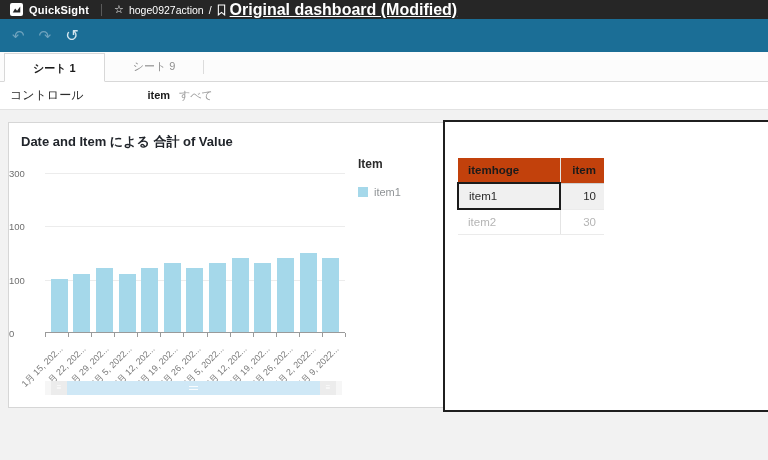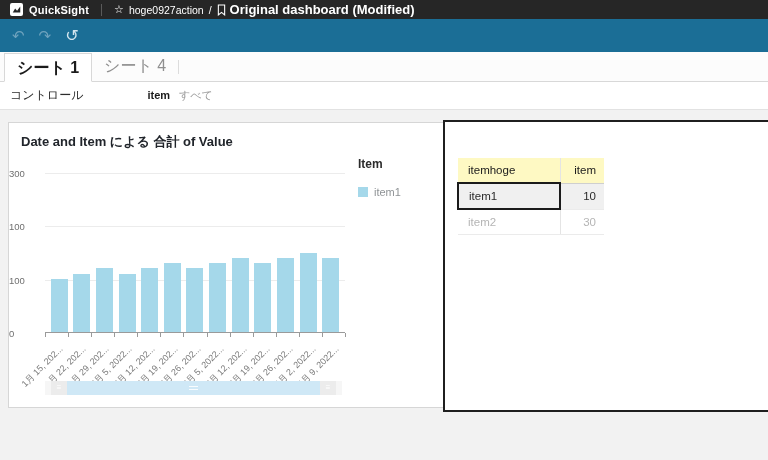--- a/index.html
+++ b/index.html
@@ -9,32 +9,32 @@
   
   .topbar { height:19px; background:#262626; display:flex; align-items:center; padding:0 10px; }
   .qs-logo { width:13px; height:13px; background:#fff; border-radius:2px; margin-right:6px;
     display:flex; align-items:center; justify-content:center; }
   .brand { color:#fff; font-size:11px; font-weight:700; letter-spacing:.2px; }
   .topbar-divider { width:1px; height:12px; background:#5a5a5a; margin:0 12px; }
   .star-icon { color:#fff; font-size:11px; margin-right:5px; line-height:1; }
   .crumb { color:#fff; font-size:10.5px; font-weight:400; }
   .crumb-sep { color:#fff; font-size:10.5px; margin:0 5px; font-weight:400; }
   .bookmark-icon { margin-right:4px; display:inline-flex; }
-  .dash-name { color:#fff; font-size:13px; font-weight:700; }
+  .dash-name { color:#fff; font-size:16px; font-weight:700;text-decoration:underline; }
 
   
   .toolbar { height:33px; background:#1b6e96; display:flex; align-items:center; padding:0 12px; }
   .tool-btn { font-size:15px; line-height:1; margin-right:14px; cursor:pointer; }
   .tool-undo,.tool-redo { color:#6ea2bd; }
   .tool-refresh { color:#d3e6ef; font-size:16px; }
 
   
   .tabbar { height:30px; background:#fcfcfc; border-bottom:1px solid #d8d8d8;
     display:flex; align-items:flex-end; padding-left:4px; }
-  .tab { font-size:16px; padding:0 12px; height:29px; line-height:28px; cursor:pointer;margin-top:37px; }
+  .tab { font-size:11px; padding:0 28px; height:29px; line-height:28px; cursor:pointer;margin-top:37px; }
   .tab.active { background:#fff; border:1px solid #d8d8d8; border-bottom:1px solid #fff;
     font-weight:700; color:#1b1b1b; position:relative; margin-bottom:-1px; }
   .tab.inactive { color:#8f8f8f; }
   .tab-divider { width:1px; height:14px; background:#dcdcdc; margin-bottom:7px; }
 
   
   .controlbar { height:28px; background:#fff; border-bottom:1px solid #e2e2e2;
     display:flex; align-items:center; padding-left:10px; }
   .control-title { font-size:12px; color:#2c2c2c; }
   .control-filter { margin-left:64px; font-size:11px; cursor:pointer; }
@@ -72,22 +72,22 @@
     background:#f6f6f6; display:flex; align-items:stretch; cursor:pointer; }
   .hscroll-spacer { width:6px; }
   .hscroll-handle { width:16px; background:#ececec; display:flex; align-items:center; justify-content:center; }
   .hscroll-handle .grip { color:#fff; font-size:8px; line-height:1; }
   .hscroll-fill { flex:1; background:#cfe8f6; display:flex; flex-direction:column;
     align-items:center; justify-content:center; gap:2px; }
   .hscroll-fill i { display:block; width:9px; height:1px; background:rgba(255,255,255,.85); }
 
   
   .mini-table { position:absolute; left:12px; top:36px; border-collapse:collapse; }
-  .mini-table th { font-size:11.5px; font-weight:400; color:#1b1b1b; text-align:left;
-    padding:6px 10px; border-bottom:1px solid #cfcfcf; background:#fef9c3; }
+  .mini-table th { font-size:11.5px; font-weight:700; color:#1b1b1b; text-align:left;
+    padding:6px 10px; border-bottom:1px solid #cfcfcf; background:#c2410c; }
   .mini-table th.num, .mini-table td.num { text-align:right; border-left:1px solid #e4e4e4; width:44px; padding-right:8px; }
   .mini-table th.dim-col { width:102px; }
   .mini-table td { font-size:11.5px; padding:6px 10px; border-bottom:1px solid #ebebeb; }
   .mini-table tr.sel td { background:#f0f0f0; color:#2a2a2a; }
   .mini-table tr.sel td.cell-key { border:2px solid #1b1b1b; }
   .mini-table tr.dim td { color:#b5b5b5; background:#fff; }
 </style>
 </head>
 <body>
 
@@ -111,21 +111,21 @@
 </div>
 
 <div class="toolbar">
   <span class="tool-btn tool-undo">↶</span>
   <span class="tool-btn tool-redo">↷</span>
   <span class="tool-btn tool-refresh">↺</span>
 </div>
 
 <div class="tabbar">
   <div class="tab active">シート 1</div>
-  <div class="tab inactive">シート 4</div>
+  <div class="tab inactive">シート 9</div>
   <div class="tab-divider"></div>
 </div>
 
 <div class="controlbar">
   <span class="control-title">コントロール</span>
   <span class="control-filter">
     <span class="fname">item</span>
     <span class="fval">すべて</span>
   </span>
 </div>

